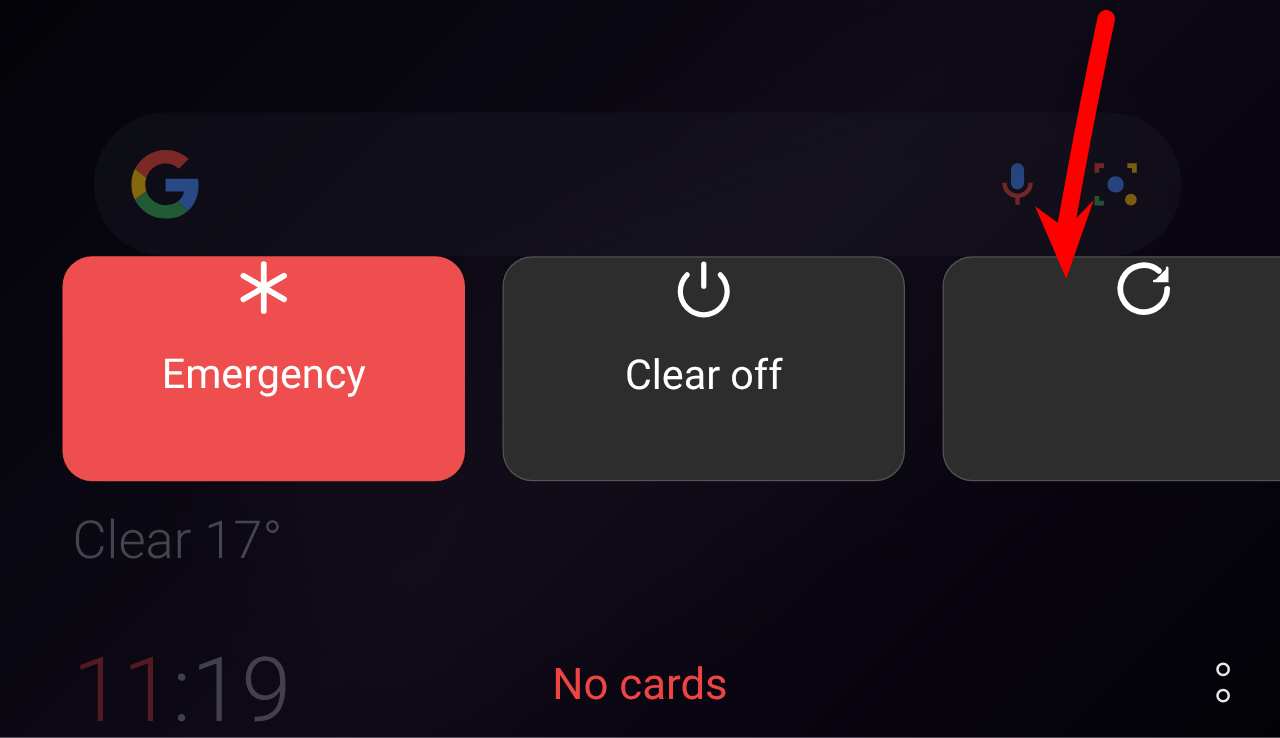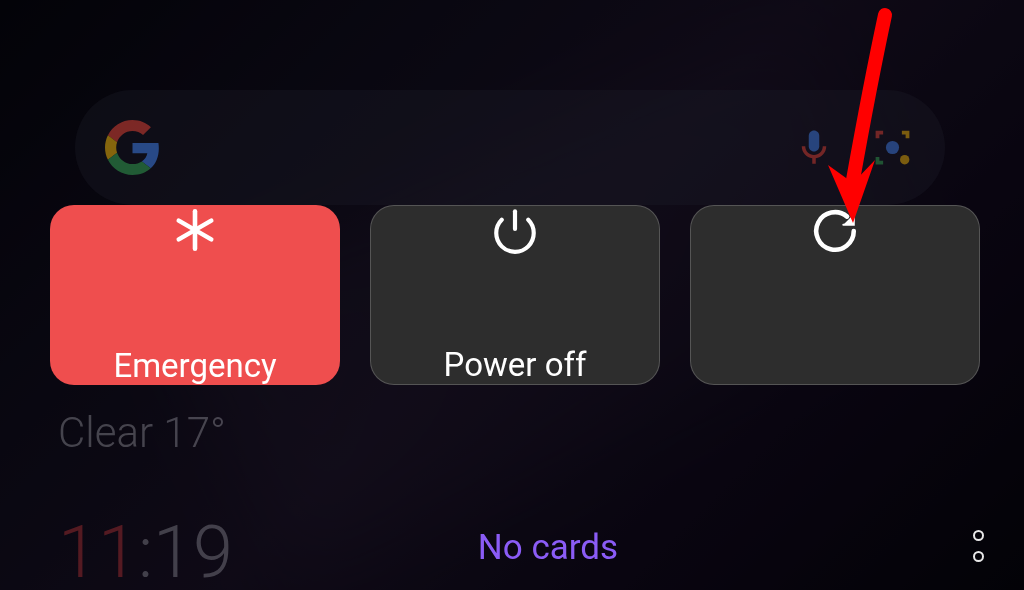--- a/index.html
+++ b/index.html
@@ -68,29 +68,29 @@
       height: 45px;
     }
     .button-row {
       position: absolute;
       top: 205px;
       left: 50px;
       display: flex;
       gap: 30px;
     }
     .power-button {
-      width: 290px;
+      width: 322px;
       height: 180px;
       background: #2d2d2d;
       border: 1px solid rgba(180,180,180,0.3);
       border-radius: 24px;
       display: flex;
       flex-direction: column;
       align-items: center;
-      justify-content: space-between;
+      justify-content: flex-start;
       gap: 25px;
       cursor: pointer;
     }
     .power-button.emergency {
       background: #ef4e4e;
       border: none;
     }
     .button-icon {
       width: 50px;
       height: 50px;
@@ -125,24 +125,23 @@
       color: rgba(180,180,190,0.32);
     }
     .clock-hour {
       color: rgba(220,60,60,0.35);
     }
     .no-cards {
       position: absolute;
       bottom: 22px;
       left: 50%;
       transform: translateX(-50%);
-      color: #8b5cf6;
+      color: #ef4444;
       font-size: 35px;
       font-weight: 400;
-      margin-left: 36px;
     }
     .more-dots {
       position: absolute;
       bottom: 28px;
       right: 40px;
       display: flex;
       flex-direction: column;
       gap: 10px;
       cursor: pointer;
     }
@@ -205,21 +204,21 @@
     <div class="button-label">Emergency</div>
   </div>
 
   <div class="power-button">
     <div class="button-icon">
       <svg viewBox="0 0 24 24" fill="none" stroke="#ffffff" stroke-width="2" stroke-linecap="round">
         <line x1="12" y1="2.5" x2="12" y2="11"></line>
         <path d="M18.36 6.64a9 9 0 1 1-12.73 0"></path>
       </svg>
     </div>
-    <div class="button-label">Power off</div>
+    <div class="button-label">Clear off</div>
   </div>
 
   <div class="power-button">
     <div class="button-icon">
       <svg viewBox="0 0 24 24" fill="none" stroke="#ffffff" stroke-width="2.2" stroke-linecap="round">
         <path d="M21 12a9 9 0 1 1-3.2-6.9"></path>
         <path d="M21 4 L21 9 L16 9" fill="#ffffff" stroke="#ffffff" stroke-width="1"></path>
       </svg>
     </div>
   </div>

